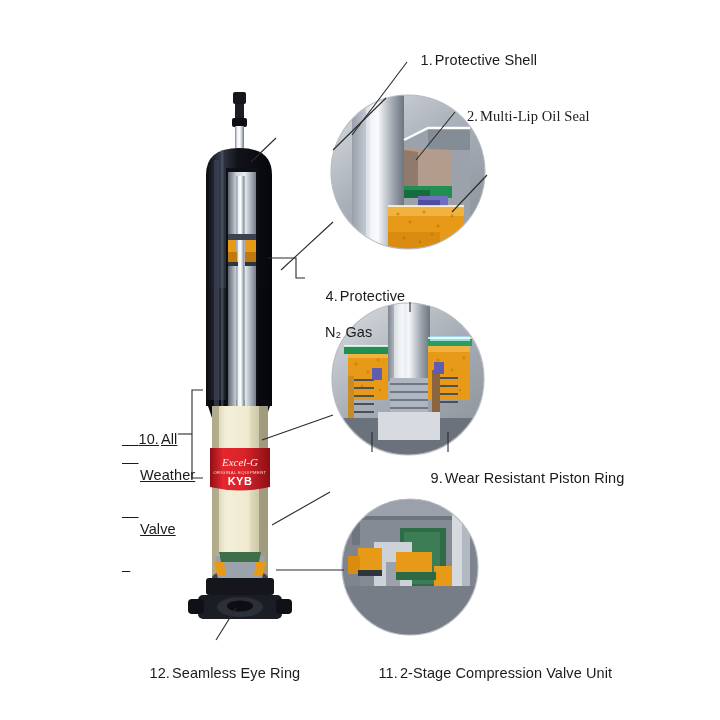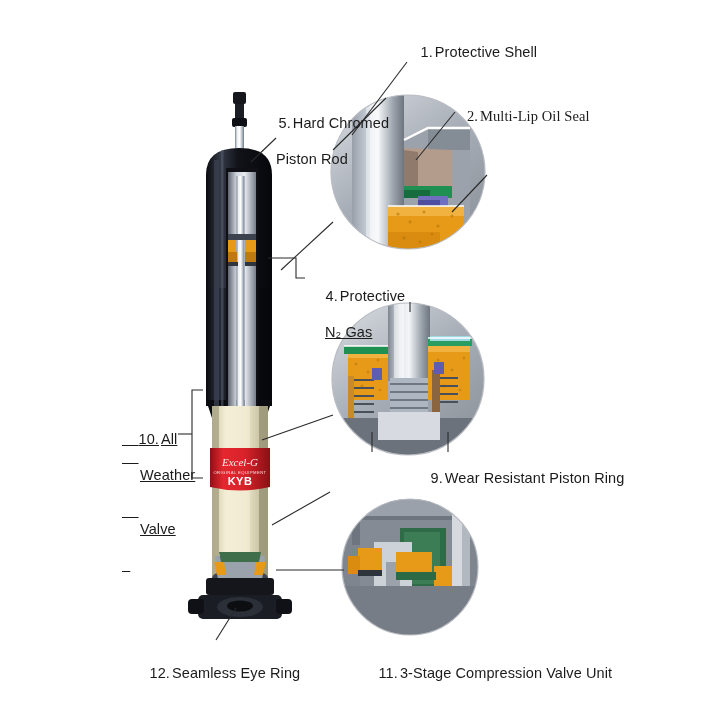--- a/index.html
+++ b/index.html
@@ -382,53 +382,49 @@
       <path class="leader" d="M192 434 L178 434"></path>
 
       <path class="leader" d="M330 492 L272 525"></path>
 
       <path class="leader" d="M344 570 L276 570"></path>
 
       <path class="leader" d="M216 640 L236 608"></path>
     </g>
   </svg>
 
-  <div class="label" style="left:404px; top:25px;text-align:right;">
+  <div class="label" style="left:404px; top:33px;text-align:right;">
     <span class="num">1.</span><span>Protective Shell</span>
   </div>
 
   <div class="label" style="left:452px; top:89px;font-family:Liberation Serif, serif;">
     <span class="num">2.</span><span>Multi-Lip Oil Seal</span>
   </div>
 
 
   <div class="label" style="left:309px; top:269px;">
     <span class="num">4.</span><span>Protective</span>
-    <div style="padding-left:16px;text-decoration:underline;">N₂ Gas</div>
-  </div>
-
-  <div class="label" style="left:262px; top:96px;">
-    <span class="num">5.</span><span>Hard Chromed</span>
-    <div style="padding-left:14px;">Piston Rod</div>
-  </div>
+    <div style="padding-left:16px;">N₂ Gas</div>
+  </div>
+
 
 
 
 
   <div class="label" style="left:414px; top:451px;">
     <span class="num">9.</span><span>Wear Resistant Piston Ring</span>
   </div>
 
   <div class="label" style="left:122px; top:412px;text-decoration:underline;">
     <span class="num">10.</span><span>All</span>
     <div style="padding-left:18px;">Weather</div>
     <div style="padding-left:18px;">Valve</div>
   </div>
 
   <div class="label" style="left:362px; top:646px;">
-    <span class="num">11.</span><span>3-Stage Compression Valve Unit</span>
+    <span class="num">11.</span><span>2-Stage Compression Valve Unit</span>
   </div>
 
   <div class="label" style="left:133px; top:646px;">
     <span class="num">12.</span><span>Seamless Eye Ring</span>
   </div>
 
 </div>
 
 </body></html>

